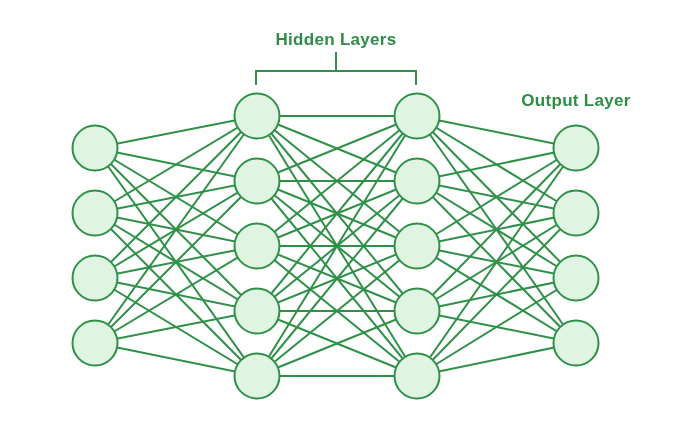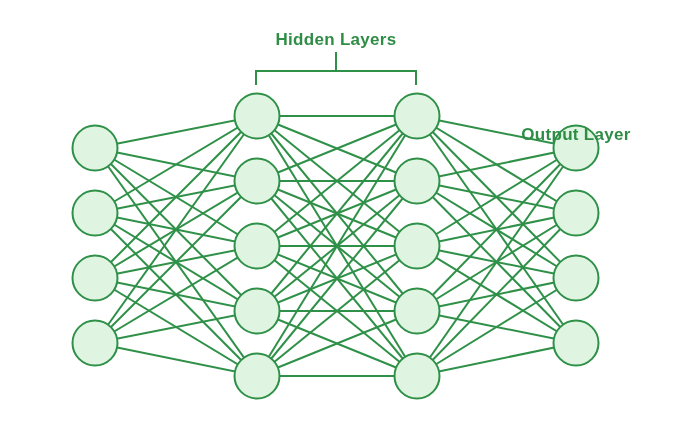--- a/index.html
+++ b/index.html
@@ -28,21 +28,21 @@
     transform: translateX(-50%);
     font-size: 17px;
     font-weight: 700;
     letter-spacing: 0.3px;
     white-space: nowrap;
     color: #2f8d46;
     user-select: none;
   }
   .label-input  { left: 96px;  top: 91px; }
   .label-hidden { left: 336px; top: 30px; }
-  .label-output { left: 576px; top: 91px; margin-top: 34px; }
+  .label-output { left: 576px; top: 91px; }
 </style>
 </head>
 <body>
 
 <div class="canvas" style="background: rgb(255, 255, 255);">
 
   <svg class="network-svg" viewBox="0 0 680 428">
       <line x1="95" y1="148" x2="257" y2="116" stroke="#2f9048" stroke-width="2"></line>
       <line x1="95" y1="148" x2="257" y2="181" stroke="#2f9048" stroke-width="2"></line>
       <line x1="95" y1="148" x2="257" y2="246" stroke="#2f9048" stroke-width="2"></line>

